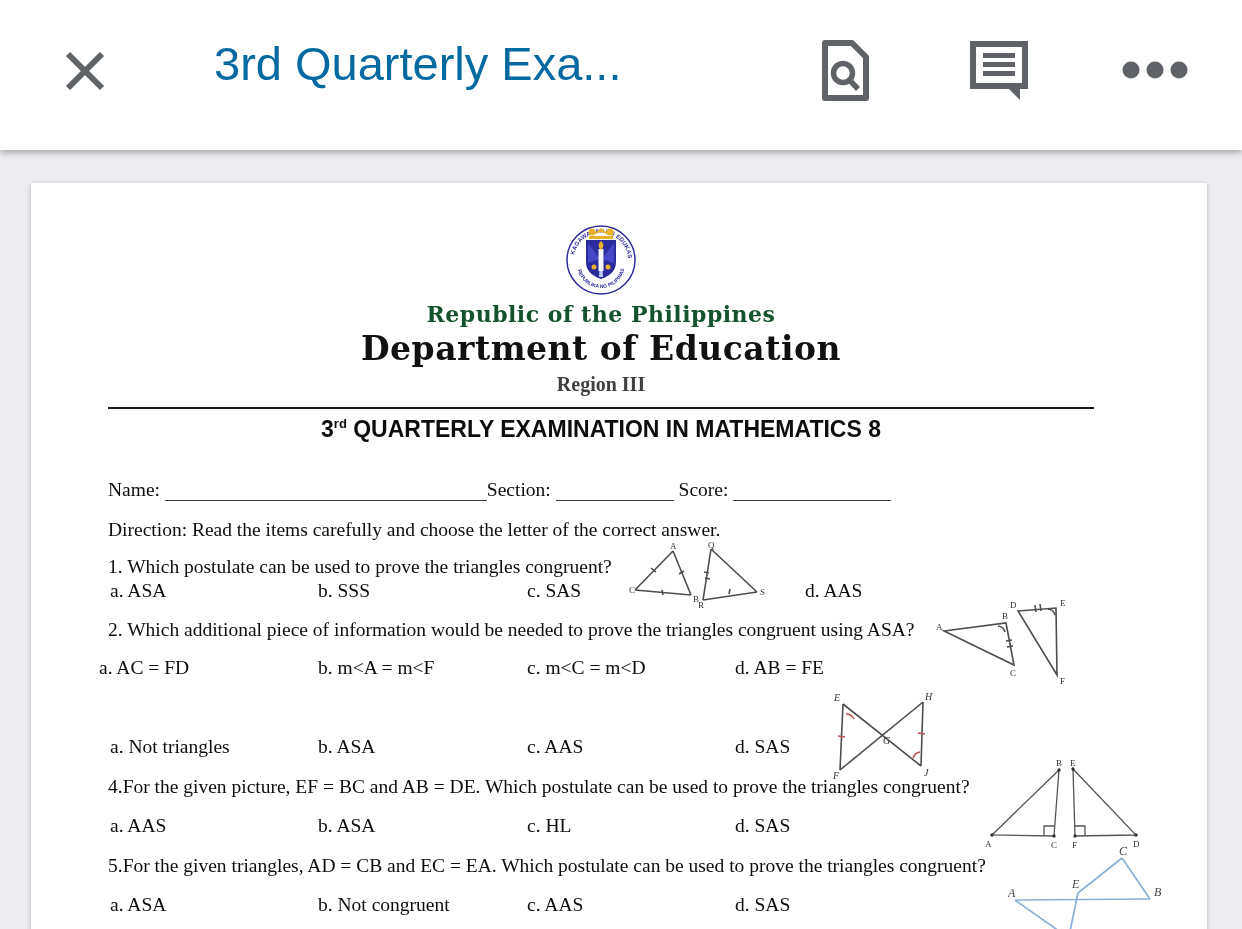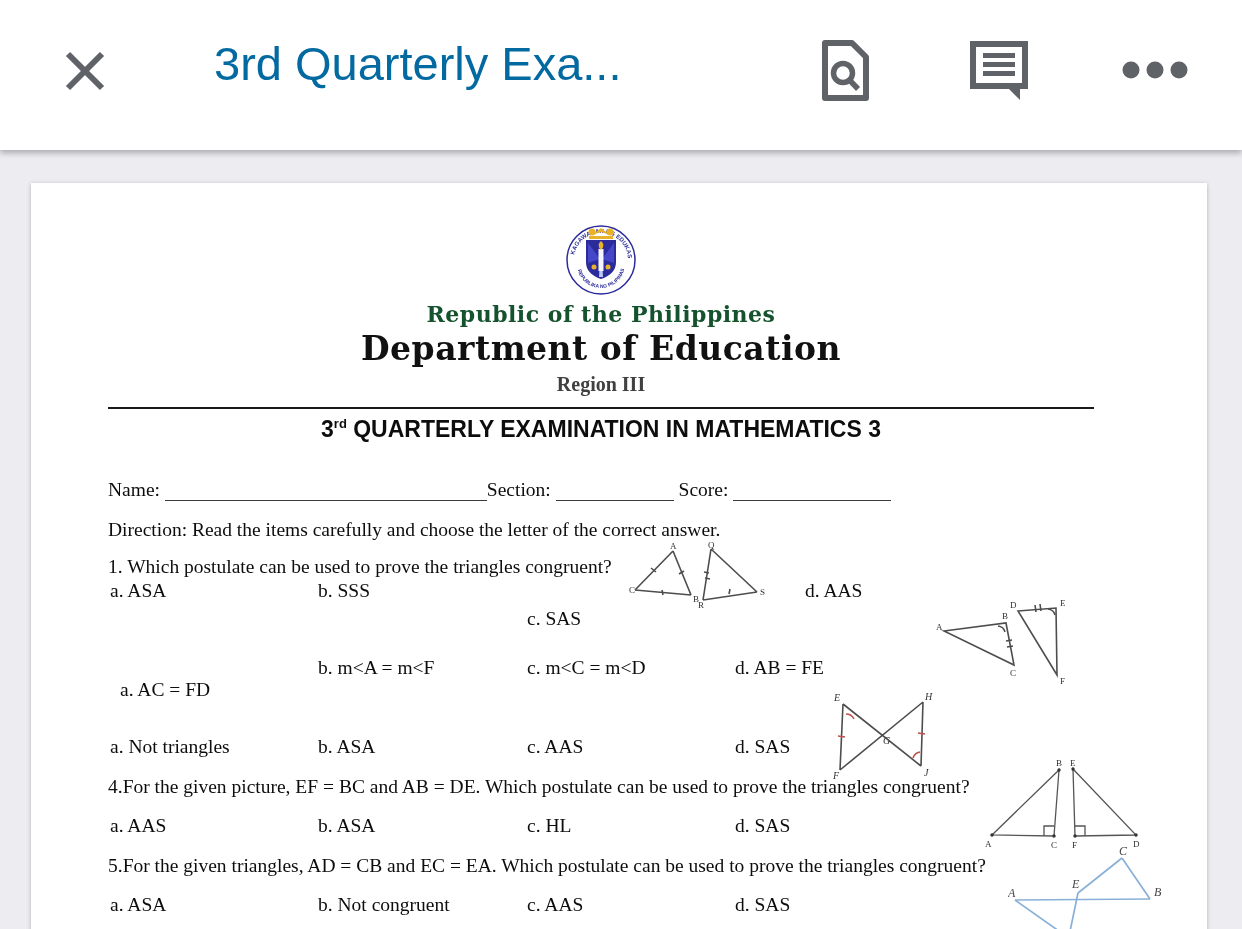--- a/index.html
+++ b/index.html
@@ -109,37 +109,37 @@
     </svg>
   </div>
 
   <div class="center-band republic">Republic of the Philippines</div>
   <div class="center-band department">Department of Education</div>
   <div class="center-band region">Region III</div>
 
   <div class="rule"></div>
 
   <div class="center-band exam-title">
-    <span>3</span><sup>rd</sup><span> QUARTERLY EXAMINATION IN MATHEMATICS 3</span>
+    <span>3</span><sup>rd</sup><span> QUARTERLY EXAMINATION IN MATHEMATICS 8</span>
   </div>
 
   <div class="textline" style="top:336px;">Direction: Read the items carefully and choose the letter of the correct answer.</div>
 
   <div class="textline" style="top:296px;">
     <span>Name:</span>
     <span class="blank" style="width:322px;"></span><span>Section:</span>
     <span class="blank" style="width:118px;"></span>
     <span>Score:</span>
     <span class="blank" style="width:158px;"></span>
   </div>
 
   <div class="textline" style="top:373px;">1. Which postulate can be used to prove the triangles congruent?</div>
   <div class="opt" style="left:79px;  top:397px;">a. ASA</div>
   <div class="opt" style="left:287px; top:397px;">b. SSS</div>
-  <div class="opt" style="left:496px; top:397px;margin-top:28px;">c. SAS</div>
+  <div class="opt" style="left:496px; top:397px;">c. SAS</div>
   <div class="opt" style="left:774px; top:397px;text-align:right;">d. AAS</div>
 
   <div class="fig" style="left:598px; top:359px;">
     <svg width="140" height="68" viewBox="0 0 140 68">
       <g stroke="#4d4d4d" stroke-width="1.6" fill="none">
         <path d="M44 9 L6 48 M44 9 L62 53 M6 48 L62 53"></path>
         <path d="M22 26 l5 4 M55 29 l-5 3 M33 48 l1 5"></path>
         <path d="M82 7 L74 58 M82 7 L128 50 M74 58 L128 50"></path>
         <path d="M75 30 l5 1 M76 36 l5 1 M100 52 l1 -5"></path>
       </g>
@@ -147,21 +147,22 @@
         <text x="41" y="7">A</text>
         <text x="0" y="51">C</text>
         <text x="64" y="60">B</text>
         <text x="79" y="6">Q</text>
         <text x="69" y="66">R</text>
         <text x="131" y="53">S</text>
       </g>
     </svg>
   </div>
 
-  <div class="opt" style="left:89px;  top:474px;margin-top:22px;">a. AC = FD</div>
+  <div class="textline" style="top:436px;">2. Which additional piece of information would be needed to prove the triangles congruent using ASA?</div>
+  <div class="opt" style="left:68px;  top:474px;">a. AC = FD</div>
   <div class="opt" style="left:287px; top:474px;">b. m&lt;A = m&lt;F</div>
   <div class="opt" style="left:496px; top:474px;">c. m&lt;C = m&lt;D</div>
   <div class="opt" style="left:704px; top:474px;">d. AB = FE</div>
 
   <div class="fig" style="left:905px; top:410px;">
     <svg width="142" height="95" viewBox="0 0 142 95">
       <g stroke="#4d4d4d" stroke-width="1.6" fill="none">
         <path d="M8 38 L70 30 L78 72 Z"></path>
         <path d="M82 18 L120 15 L121 82 Z"></path>
         <path d="M70 48 l6 -1 M71 54 l6 -1"></path>

